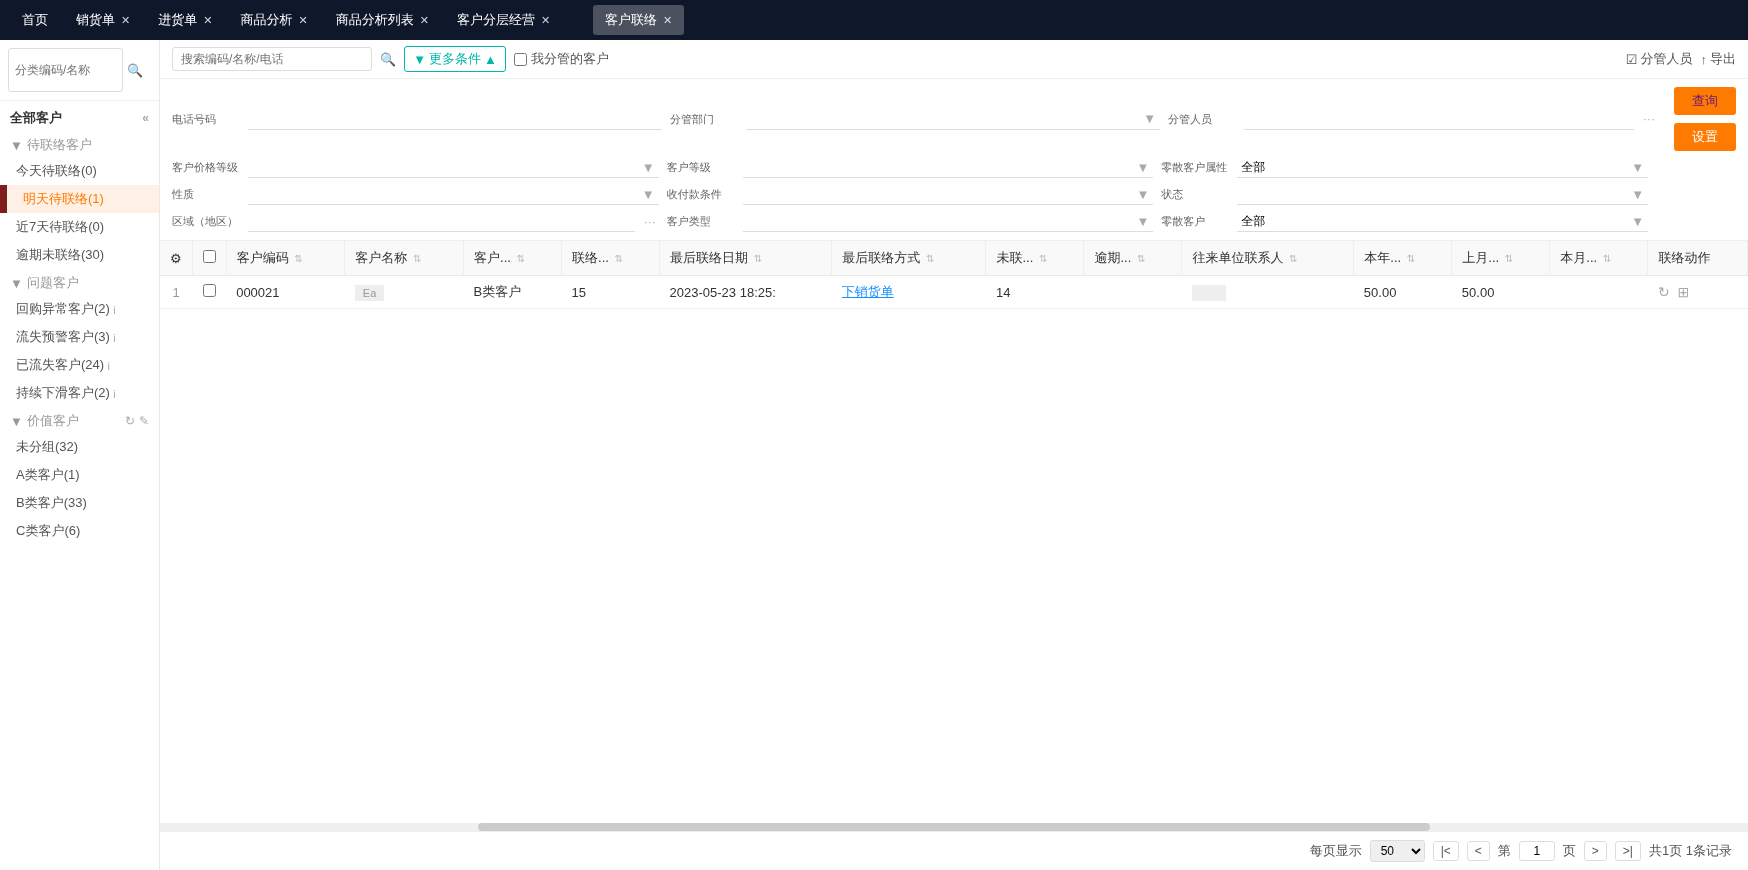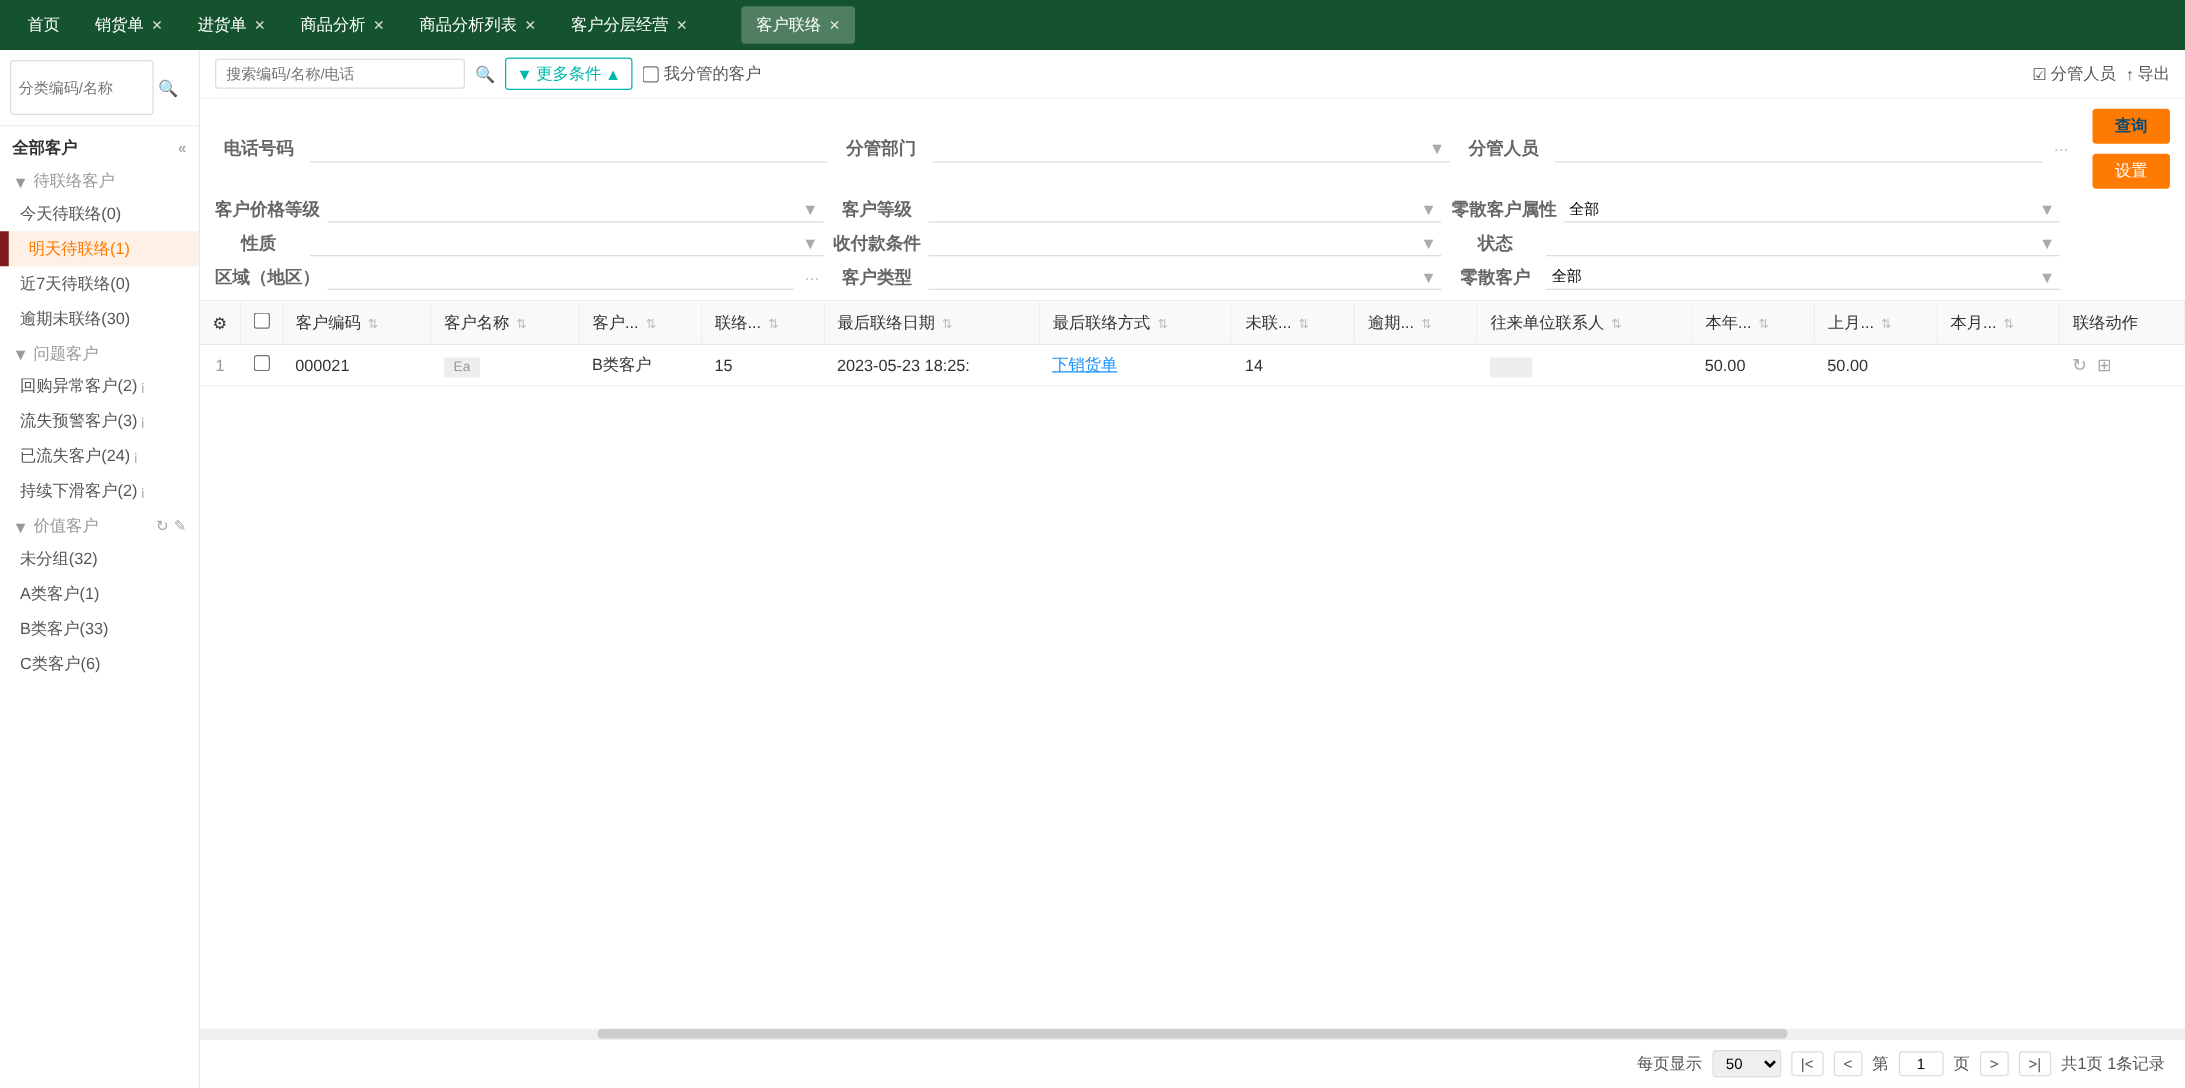--- a/index.html
+++ b/index.html
@@ -1,20 +1,20 @@
 <!DOCTYPE html>
 <html><head>
   <meta charset="utf-8">
   <style>
     * { box-sizing: border-box; margin: 0; padding: 0; font-family: 'Microsoft YaHei', Arial, sans-serif; font-size: 13px; }
     body { background: #f5f5f5; }
 
     
     .top-nav {
-      background: #14532d;
+      background: #0f172a;
       height: 40px;
       display: flex;
       align-items: center;
       padding: 0 10px;
       gap: 4px;
     }
     .nav-item {
       color: #fff;
       padding: 6px 12px;
       cursor: pointer;
@@ -174,25 +174,24 @@
     .filter-row:last-child { margin-bottom: 0; }
     .filter-field {
       display: flex;
       align-items: center;
       flex: 1;
       min-width: 0;
       gap: 6px;
     }
     .filter-label {
       color: #666;
-      font-size: 14px;
+      font-size: 11px;
       white-space: nowrap;
       min-width: 70px;
-      text-align: center;
-      font-weight: bold;
+      text-align: left;
     }
     .filter-input {
       flex: 1;
       border: none;
       border-bottom: 1px solid #ddd;
       padding: 3px 4px;
       font-size: 12px;
       outline: none;
     }
     .filter-select-wrapper {
@@ -224,21 +223,21 @@
       cursor: pointer;
       padding: 3px;
     }
     .filter-action-btn {
       padding: 5px 18px;
       border: none;
       border-radius: 3px;
       cursor: pointer;
       font-size: 13px;
     }
-    .btn-query { background: #ff7a00; color: #0c4a6e; font-weight: bold; }
+    .btn-query { background: #ff7a00; color: #701a75; }
     .btn-reset { background: #ff7a00; color: #fff; margin-top: 4px; }
     .filter-actions-col {
       display: flex;
       flex-direction: column;
       gap: 4px;
       margin-left: 8px;
     }
 
     
     .table-container {

